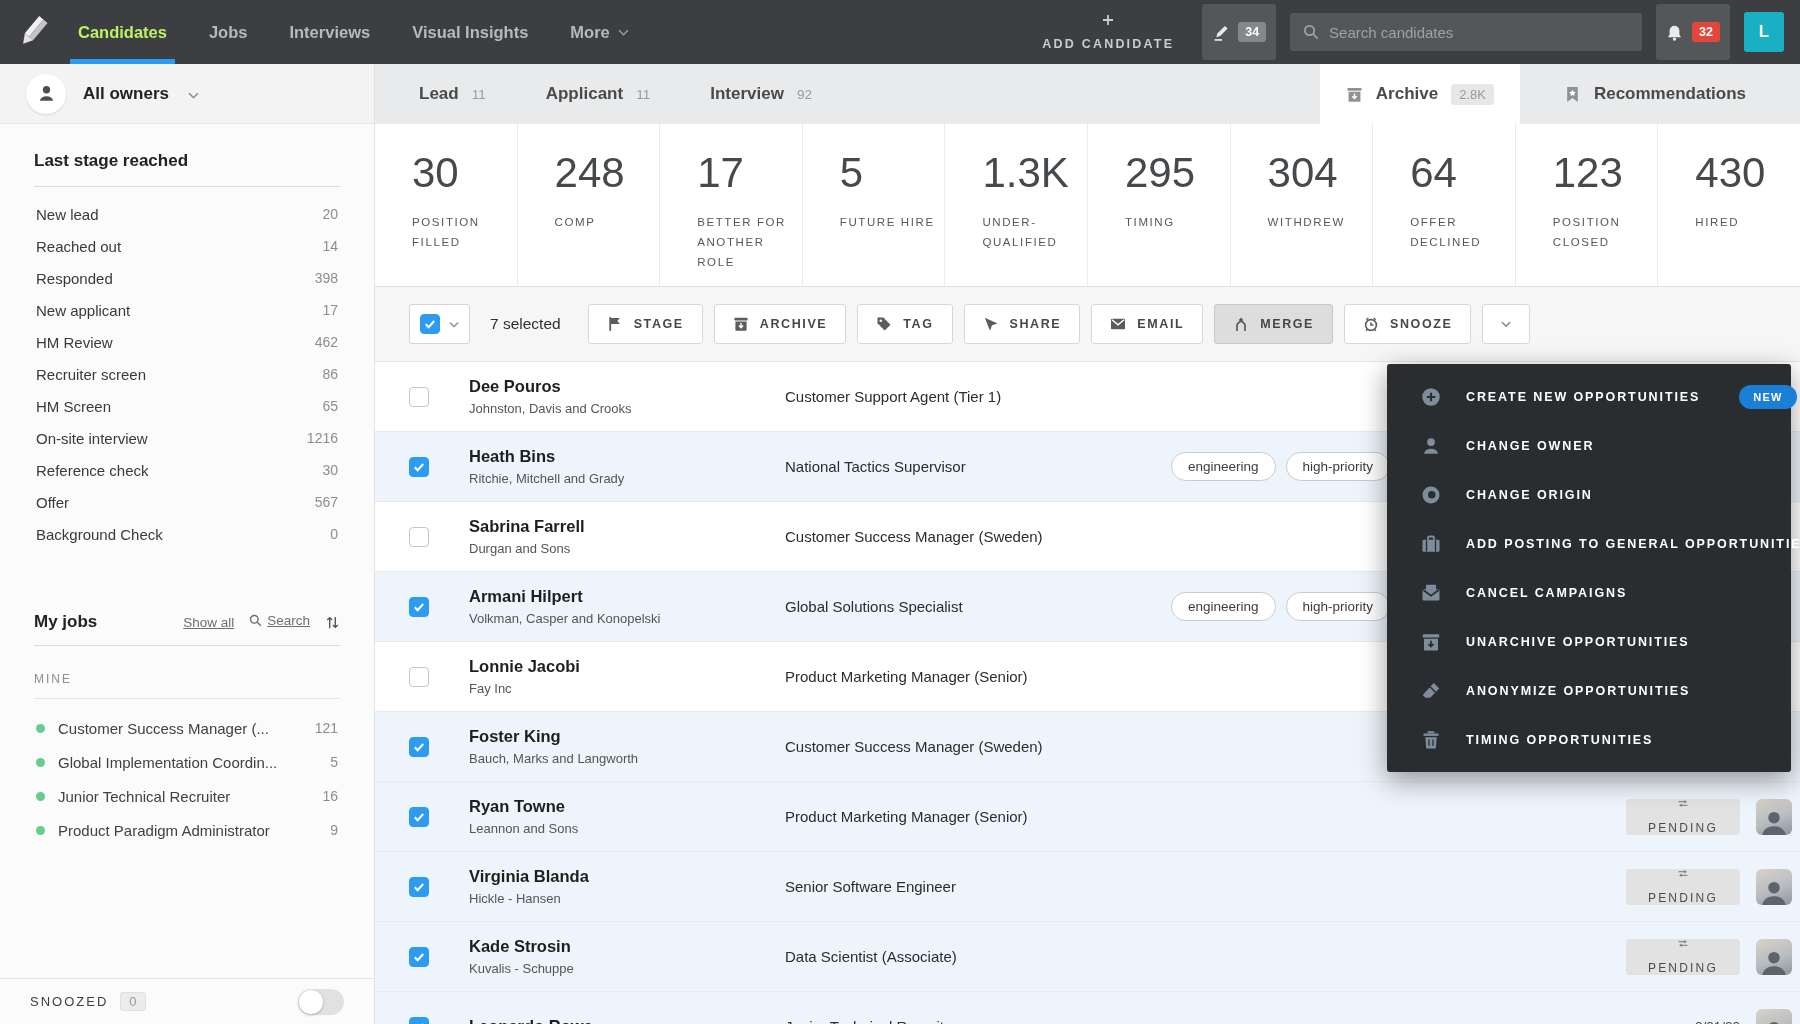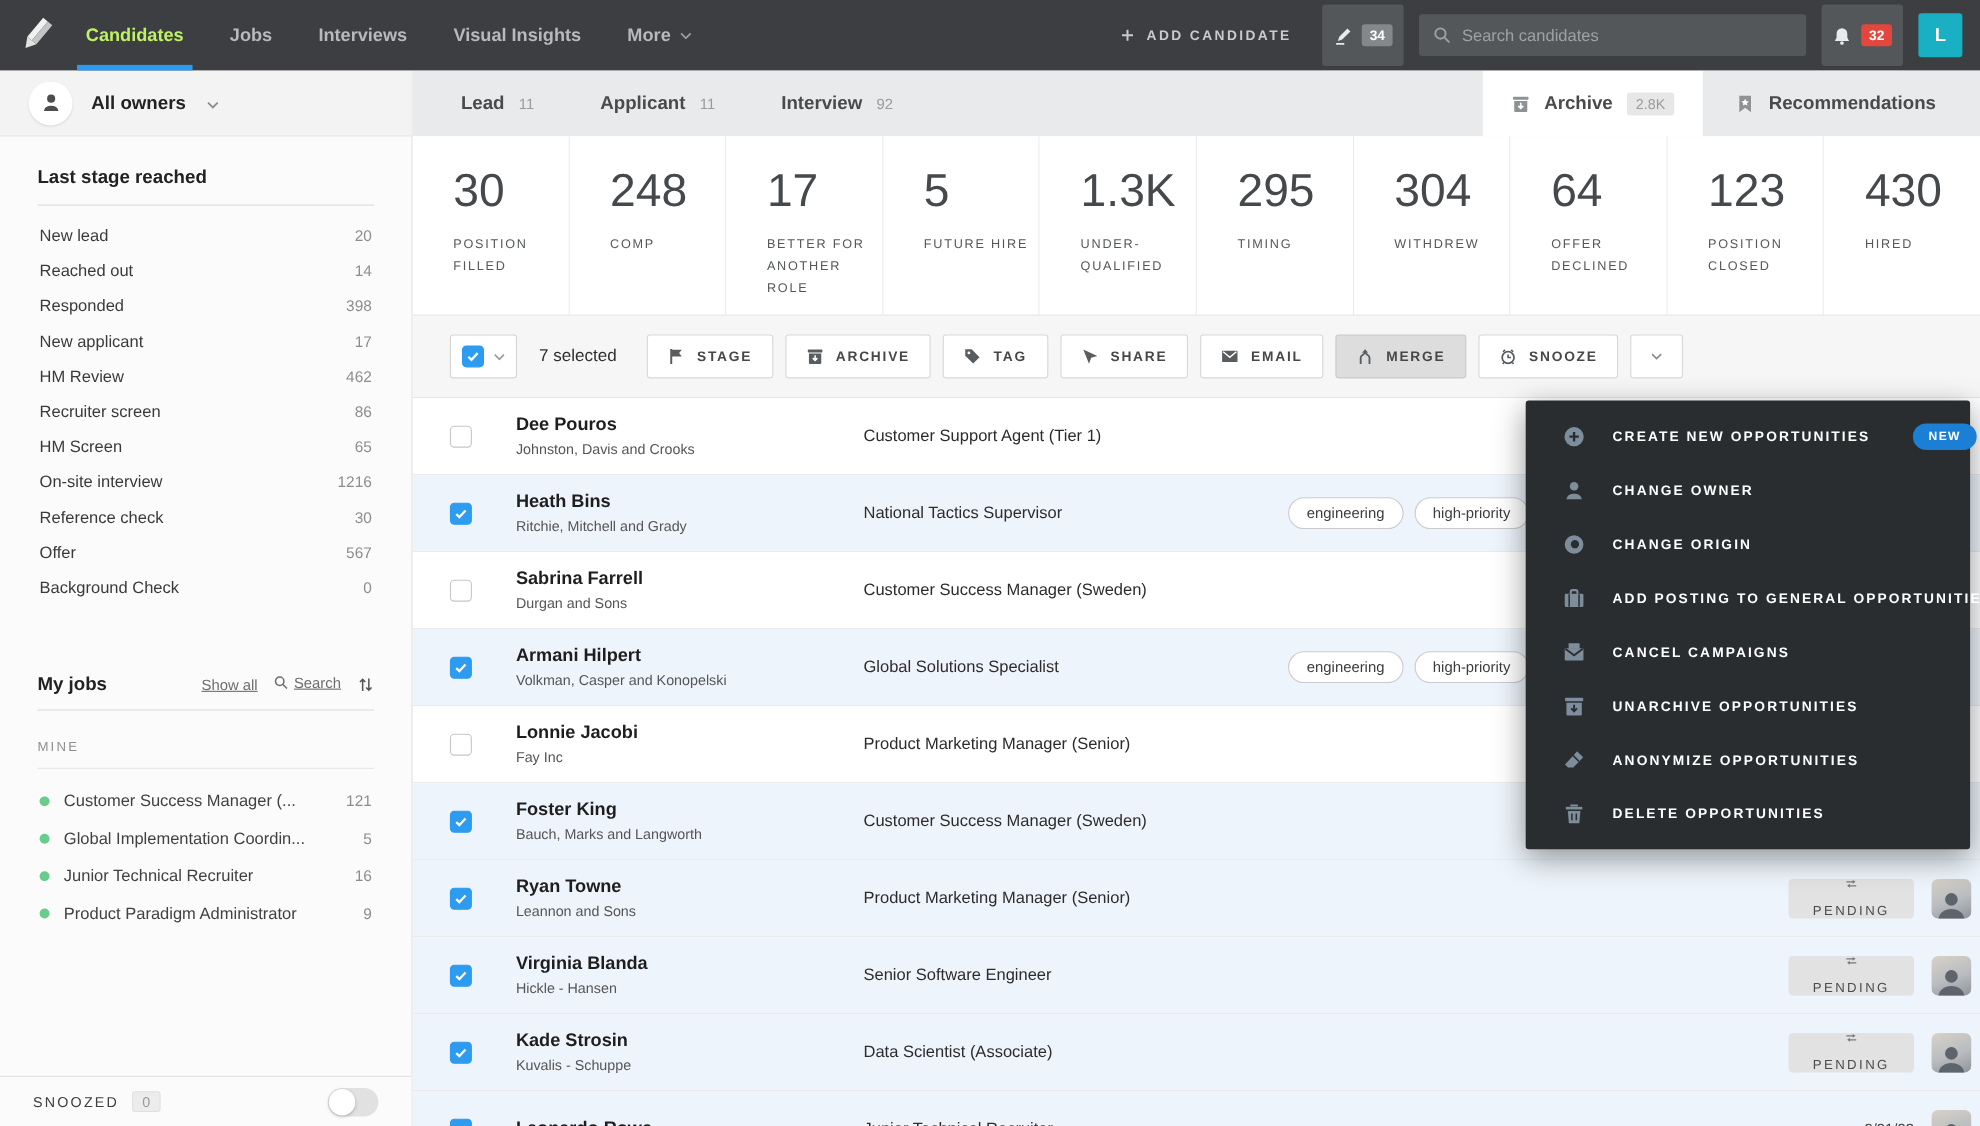--- a/index.html
+++ b/index.html
@@ -9,21 +9,21 @@
 
   
   .topnav { position:absolute; inset:0 0 auto 0; height:64px; background:#3c3e41; display:flex; align-items:center; z-index:40; }
   .logo-wrap { width:66px; display:flex; justify-content:center; align-items:center; }
   .nav-items { display:flex; gap:42px; align-items:stretch; height:64px; margin-left:12px; }
   .nav-item { color:#b7b9bb; font-size:16.5px; font-weight:bold; display:flex; align-items:center; gap:8px; position:relative; cursor:pointer; }
   .nav-item.active { color:#bef264;justify-content:center; }
   .nav-item.active::after { content:""; position:absolute; left:-8px; right:-8px; bottom:0; height:5px; background:#2a9bf2; }
   .nav-item .chev { color:#9a9da0; }
   .nav-right { margin-left:auto; display:flex; align-items:center; gap:14px; padding-right:16px; }
-  .add-candidate { display:flex; align-items:center; gap:11px; color:#c9cbcd; font-size:12.5px; font-weight:bold; letter-spacing:2.2px; cursor:pointer; margin-right:14px; }
+  .add-candidate { display:flex; align-items:center; gap:11px; color:#c9cbcd; font-size:12.5px; font-weight:bold; letter-spacing:2.2px; cursor:pointer; margin-right:14px;flex-direction:column; }
   .nv-btn { background:#54575a; height:56px; border-radius:3px; display:flex; align-items:center; gap:9px; padding:0 10px; cursor:pointer; color:#e9eaeb; }
   .nv-badge { color:#fff; font-size:12.5px; font-weight:bold; padding:3px 7px; border-radius:3px; }
   .badge-gray { background:#84888b; }
   .badge-red { background:#e2463c; }
   .search-box { background:#54575a; width:352px; height:38px; border-radius:3px; display:flex; align-items:center; gap:10px; padding:0 13px; color:#9fa2a5; }
   .search-box input { flex:1; background:transparent; border:0; outline:0; color:#eceded; font-size:15px; font-family:inherit; }
   .search-box input::placeholder { color:#9fa2a5; }
   .user-avatar { width:40px; height:40px; border-radius:3px; background:#18b0c2; color:#fff; font-size:17px; font-weight:bold; display:flex; align-items:center; justify-content:center; cursor:pointer; }
 
   
@@ -54,21 +54,21 @@
 
   
   .main { position:absolute; top:64px; left:375px; right:0; bottom:0; display:flex; flex-direction:column; overflow:hidden; }
   .tabbar { height:60px; flex:none; background:#e9eaeb; display:flex; align-items:stretch; padding-left:14px; }
   .tab { display:flex; align-items:center; gap:13px; padding:0 30px; cursor:pointer; }
   .tab-label { font-size:17px; font-weight:bold; color:#4a4a4a; }
   .tab-count { font-size:13.5px; color:#9b9b9b; }
   .tab.archive { margin-left:auto; background:#fff; padding:0 26px; }
   .tab.archive .ticon { color:#8f9294; }
   .count-pill { background:#e7e7e7; border-radius:3px; color:#9b9b9b; font-size:13px; padding:3px 8px; }
-  .tab.reco { padding:0 30px; margin-right:10px; }
+  .tab.reco { padding:0 44px; margin-right:10px; }
   .tab.reco .ticon { color:#8f9294; }
 
   .stats { height:163px; flex:none; background:#fff; display:flex; border-bottom:1px solid #e0e0e0; }
   .stat { flex:1; border-right:1px solid #ebebeb; padding:25px 8px 0 37px; cursor:pointer; }
   .stat:last-child { border-right:none; }
   .stat-value { font-size:42px; font-weight:200; color:#46494c; }
   .stat-label { margin-top:15px; font-size:11.5px; letter-spacing:1.6px; color:#55585a; line-height:1.75; max-width:108px; }
 
   .toolbar { height:75px; flex:none; background:#f6f6f7; display:flex; align-items:center; gap:11px; padding-left:34px; border-bottom:1px solid #e5e5e5; }
   .checkbox { width:20px; height:20px; border-radius:4px; border:1.5px solid #c6c6c6; background:#fff; flex:none; display:flex; align-items:center; justify-content:center; cursor:pointer; }
@@ -842,18 +842,18 @@
           <use href="#i-eraser"></use>
         </svg>
         <span class="menu-label">ANONYMIZE OPPORTUNITIES</span>
 
       </div>
 
       <div class="menu-item">
         <svg class="ic ticon" width="20" height="20">
           <use href="#i-trash"></use>
         </svg>
-        <span class="menu-label">DELETE OPPORTUNITIES</span>
+        <span class="menu-label">TIMING OPPORTUNITIES</span>
 
       </div>
     </div>
 
 </main>
 
 </body></html>

